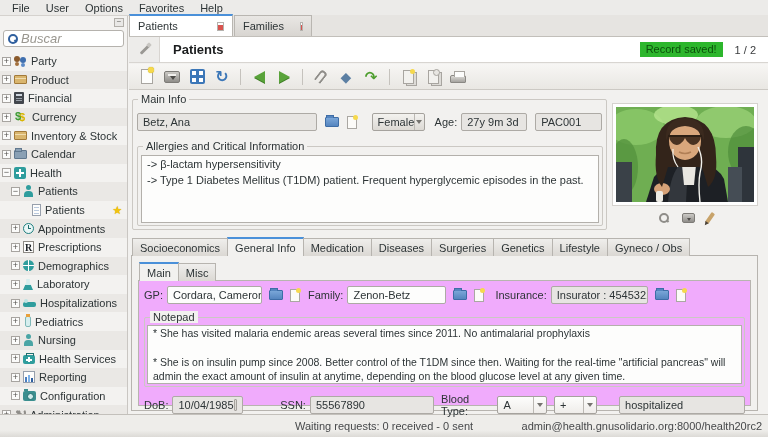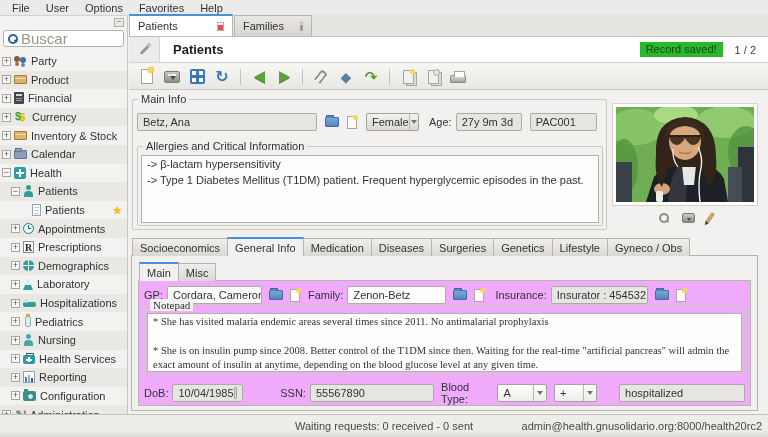--- a/index.html
+++ b/index.html
@@ -11,21 +11,21 @@
   .menubar { position:absolute; left:0; top:0; width:768px; height:16px; background:#ecebe9; border-bottom:1px solid #d5d2ce; display:flex; align-items:center; padding-left:4px; }
   .menu-item { padding:1px 8px; cursor:default; }
 
   
   .sidebar { position:absolute; left:0; top:16px; width:128px; height:398px; background:#f3f2f0; border-right:1px solid #c9c6c2; }
   .pane-handle { position:absolute; top:2px; right:3px; width:10px; height:9px; background:#e9e8e6; border:1px solid #b2afaa; font-size:8px; line-height:6px; text-align:center; color:#6b6966; }
   .search-box { position:absolute; top:14px; left:3px; width:121px; height:17px; background:#fff; border:1px solid #b5b2ad; border-radius:3px; display:flex; align-items:center; padding:0 4px; gap:4px; }
   .magnifier-icon { width:9px; height:9px; position:relative; flex:0 0 auto; }
   .magnifier-icon::before { content:""; position:absolute; left:0; top:0; width:6px; height:6px; border:2px solid #2f5f9e; border-radius:50%; }
   .magnifier-icon::after { content:""; position:absolute; left:6px; top:6px; width:3px; height:2px; background:#2f5f9e; transform:rotate(45deg); }
-  .search-placeholder { color:#99968f; font-size:15px; }
+  .search-placeholder { color:#99968f; font-size:13px;font-style:italic; }
   .tree { position:absolute; top:36px; left:0; width:127px; }
   .tree-row { height:18.6px; display:flex; align-items:center; position:relative; cursor:default; }
   .tree-row.stripe { background:#eae8e5; }
   .expander { width:9px; height:9px; background:#fbfbfa; border:1px solid #a7a4a0; font-size:9px; line-height:7px; text-align:center; color:#55534f; flex:0 0 auto; margin-right:3px; }
   .expander.none { visibility:hidden; }
   .tree-label { margin-left:4px; white-space:nowrap; overflow:hidden; }
   .favorite-star { position:absolute; right:5px; color:#f2c40f; font-size:11px; text-shadow:0 0 1px #c79a00; }
 
   
   .ic { display:inline-block; position:relative; flex:0 0 auto; }
@@ -145,21 +145,21 @@
   
   .notebook { position:absolute; left:2px; top:146px; width:627px; }
   .nb-tabs { display:flex; align-items:flex-end; height:19px; position:relative; z-index:2; padding-left:1px; }
   .nb-tab { height:18px; display:flex; align-items:center; padding:0 7px; border:1px solid #b7b4af; border-bottom:none; background:linear-gradient(#efeeec,#dbd8d3); margin-right:-1px; white-space:nowrap; }
   .nb-tab.active { background:#f2f1ef; border-top:2px solid #4a90d9; height:19px; }
   .nb-frame { position:relative; border:1px solid #b7b4af; background:#f2f1ef; height:156px; margin-top:-1px; z-index:1; }
   .sub-notebook { position:absolute; left:6px; top:6px; right:6px; }
   .sub-frame { position:relative; border:1px solid #b7b4af; background:#f0abfc; height:126px; margin-top:-1px; }
   .gp-row { display:flex; align-items:center; padding:5px 5px 0; gap:4px; }
   .gp-row .lbl { white-space:nowrap; }
-  .notepad-frame { position:relative; border:1px solid #cbc8c3; border-radius:2px; margin:1px 5px 0; height:70px;font-family:Liberation Serif, serif; }
+  .notepad-frame { position:relative; border:1px solid #cbc8c3; border-radius:2px; margin:13px 5px 0; height:70px; }
   .notepad-box { left:2px; top:7px; right:2px; bottom:2px; }
   .notepad-box .text-line { font-size:10.5px; line-height:13.5px; white-space:normal; }
   .bottom-row { display:flex; align-items:center; padding:6px 5px 0; gap:4px; }
   .calendar-btn-icon { width:12px; height:12px; background:#dedbd6; border:1px solid #a5a29d; border-radius:1px; margin-left:auto; position:relative; }
   .calendar-btn-icon::before { content:""; position:absolute; left:1px; top:1px; right:1px; height:3px; background:#b7c6d8; }
 
   
   .statusbar { position:absolute; left:0; top:414px; width:768px; height:23px; border-top:1px solid #c3c0bb; background:linear-gradient(#eeedea 70%,#dcdad6); display:flex; align-items:center; padding:0 6px; color:#46484a; }
   .status-left { flex:1.2; text-align:left; white-space:nowrap;margin-top:40px; }
   .status-center { flex:1; text-align:center; white-space:nowrap; }
@@ -353,21 +353,21 @@
     </div>
 
   <div class="content">
 
     <div class="frame main-info-frame">
       <span class="frame-label">Main Info</span>
       <div class="name-row">
         <div class="field" style="width:180px;">Betz, Ana</div>
         <span class="folder-icon" style="margin-left:8px;"></span>
         <span class="newdoc-icon" style="margin-left:8px;"></span>
-        <div class="combo" style="width:53px;margin-left:9px;">
+        <div class="combo" style="width:53px;margin-left:15px;">
           <span>Female</span>
           <span class="combo-arrow"></span>
         </div>
         <span class="lbl" style="margin-left:10px;">Age:</span>
         <div class="field" style="width:66px;margin-left:4px;">27y 9m 3d</div>
         <div class="field" style="width:67px;margin-left:8px;">PAC001</div>
       </div>
       <div class="frame allergies-frame">
         <span class="frame-label">Allergies and Critical Information</span>
         <div class="inner-text allergies-box" id="allergies-box">

